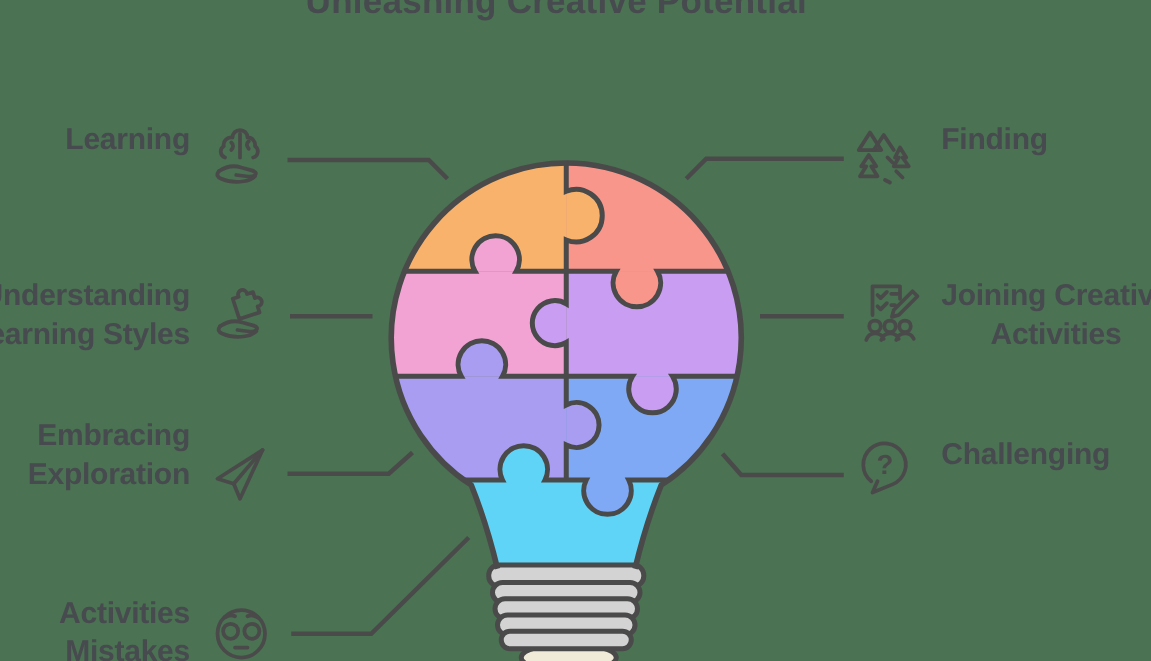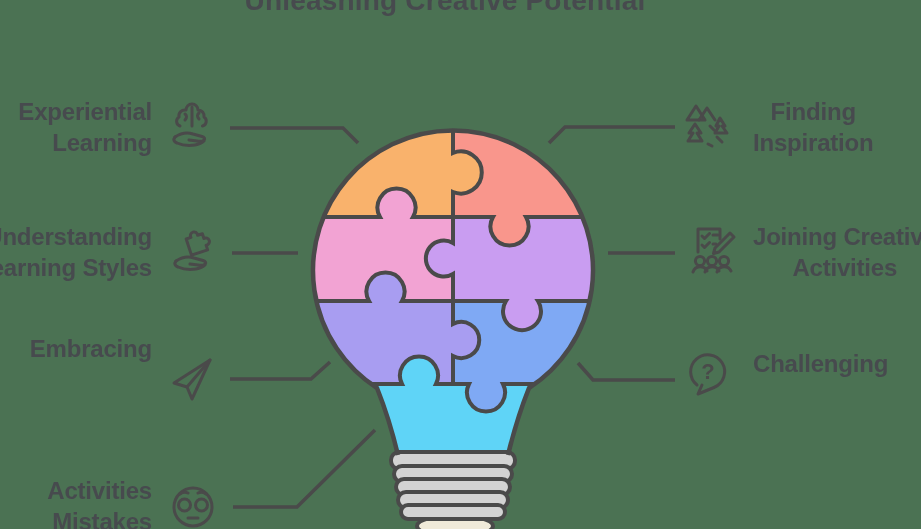--- a/index.html
+++ b/index.html
@@ -136,38 +136,37 @@
 
   <g transform="translate(684,350)">
     <path class="ic" d="M13 35 A17 17 0 1 1 30 37.5 L14 44 l4 -9"></path>
     <text class="qmark" x="24" y="29" text-anchor="middle">?</text>
   </g>
 </svg>
 
 <div class="title">Unleashing Creative Potential</div>
 
 <div class="lbl left" id="lbl-experiential">
-  <div class="ln">Experiential</div>
   <div class="ln">Learning</div>
 </div>
 <div class="lbl left" id="lbl-understanding">
   <div class="ln">Understanding</div>
   <div class="ln">Learning Styles</div>
 </div>
 <div class="lbl left" id="lbl-embracing">
   <div class="ln">Embracing</div>
+  <div class="ln">Exploration</div>
 </div>
 <div class="lbl left" id="lbl-celebrating">
   <div class="ln">Activities</div>
   <div class="ln">Mistakes</div>
 </div>
 
 <div class="lbl right" id="lbl-finding">
   <div class="ln">Finding</div>
-  <div class="ln">Inspiration</div>
 </div>
 <div class="lbl right" id="lbl-joining">
   <div class="ln">Joining Creative</div>
   <div class="ln">Activities</div>
 </div>
 <div class="lbl right" id="lbl-challenging">
   <div class="ln">Challenging</div>
 </div>
 
 </body></html>

